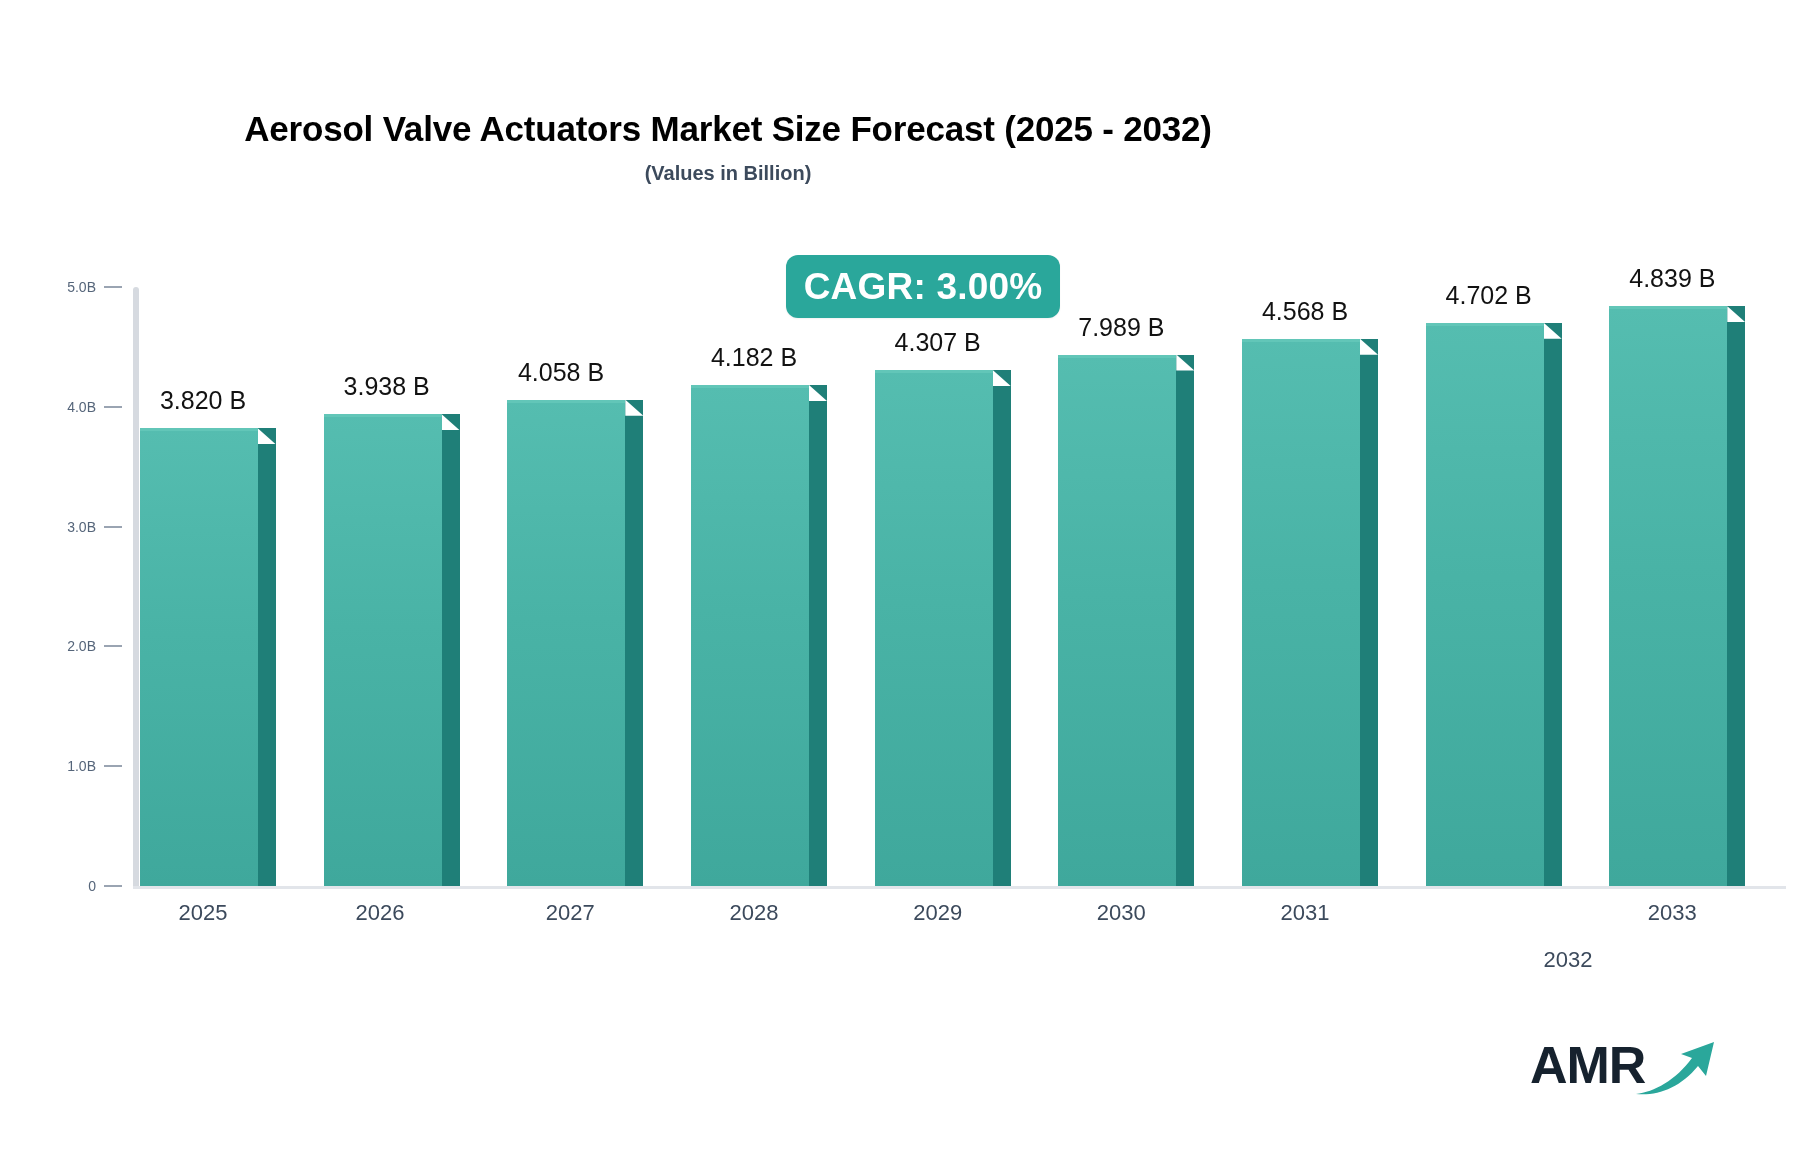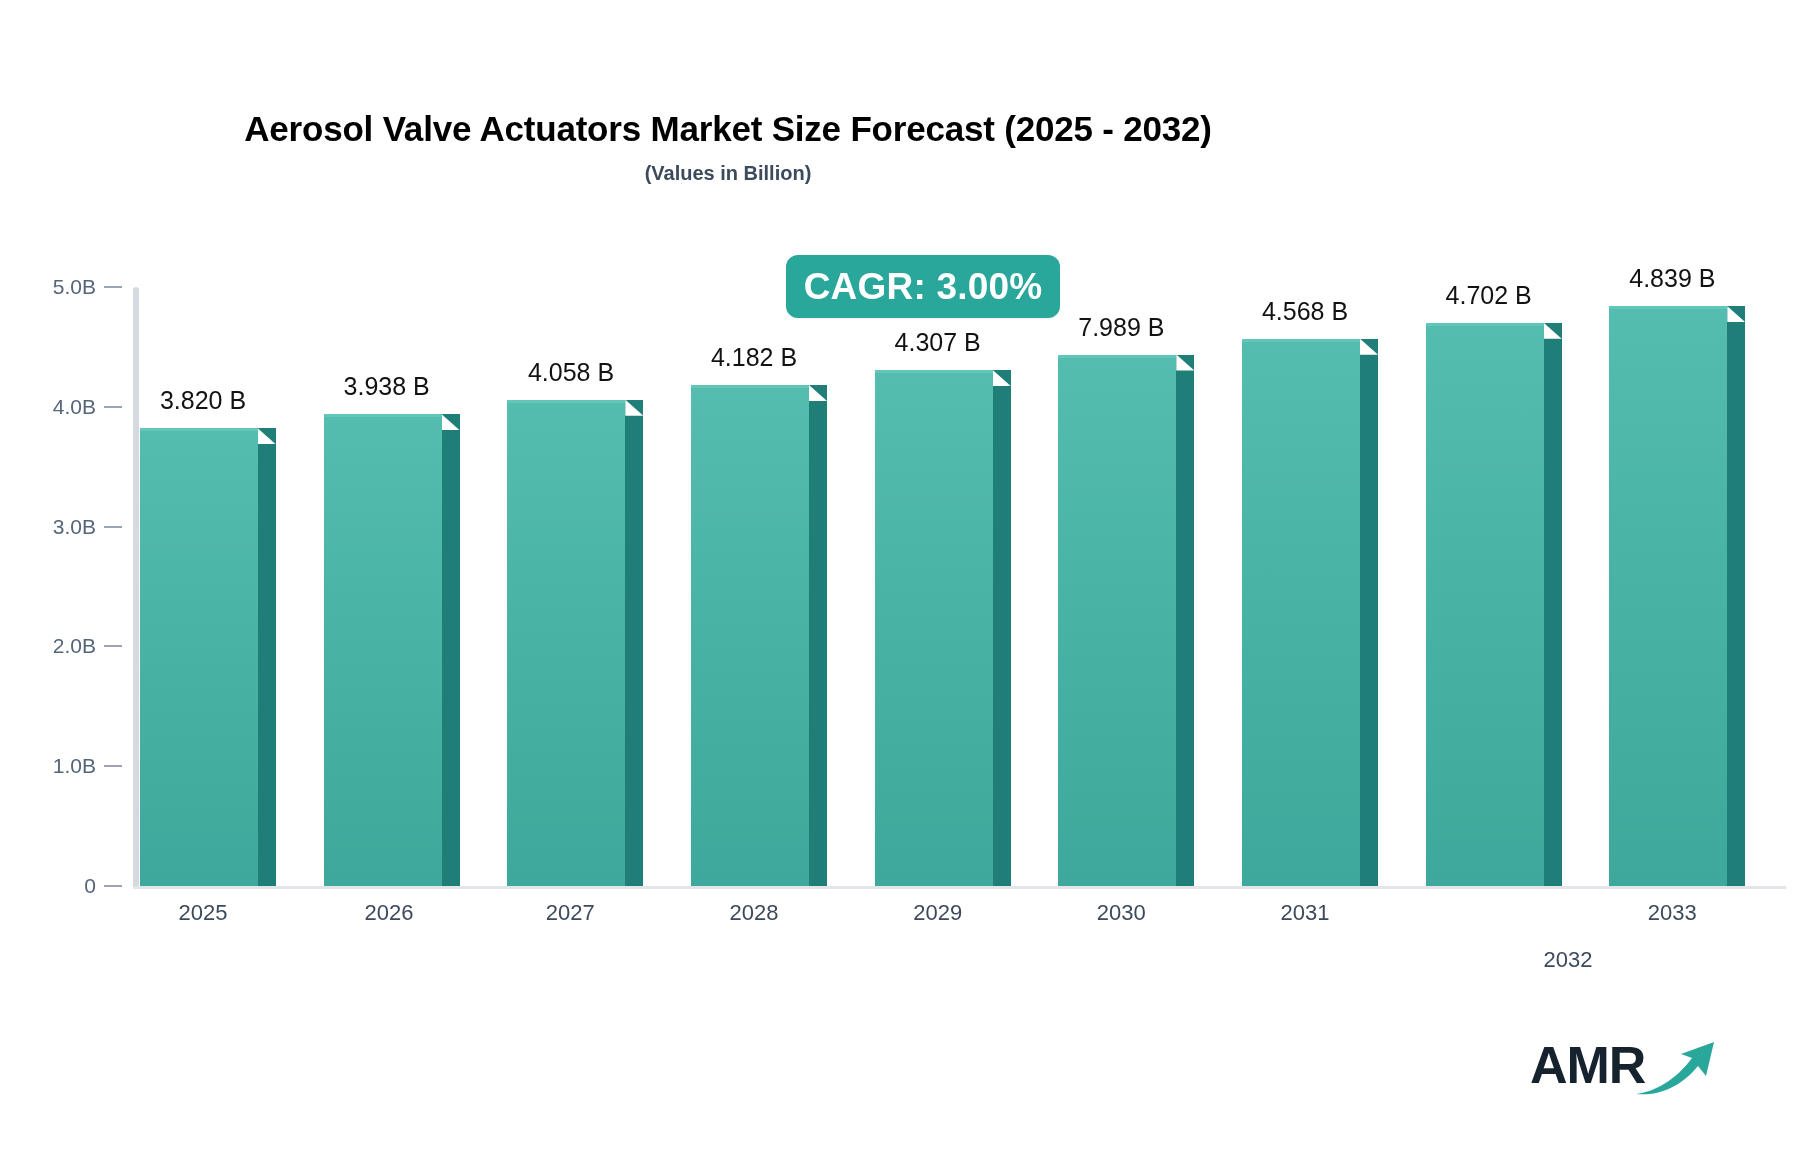--- a/index.html
+++ b/index.html
@@ -94,21 +94,21 @@
     top: 599px;
     width: 1653px;
     height: 3px;
     background: #e2e5ea;
   }
 
   
   .y-label {
     position: absolute;
     right: 0;
-    font-size: 21px;
+    font-size: 14px;
     color: #55657a;
     text-align: right;
     transform: translateY(-50%);
     white-space: nowrap;
   }
   .y-labels-col {
     position: absolute;
     left: 18px;
     top: 287px;
     width: 78px;
@@ -288,21 +288,21 @@
       </div>
       <div class="bar-value" style="left: 253.667px; top: 85.2276px;">3.938 B</div>
       <div class="bar-group" style="left: 374.333px; width: 136px; height: 486.148px;">
         <div class="bar-3d">
           <div class="bar-side"></div>
           <div class="bar-side-cap"></div>
           <div class="bar-front"></div>
           <div class="bar-top"></div>
         </div>
       </div>
-      <div class="bar-value" style="left: 438px; top: 70.8516px; text-align: right;">4.058 B</div>
+      <div class="bar-value" style="left: 428px; top: 70.8516px; text-align: right;">4.058 B</div>
       <div class="bar-group" style="left: 558px; width: 136px; height: 501.004px;">
         <div class="bar-3d">
           <div class="bar-side"></div>
           <div class="bar-side-cap"></div>
           <div class="bar-front"></div>
           <div class="bar-top"></div>
         </div>
       </div>
       <div class="bar-value" style="left: 621px; top: 55.9964px;">4.182 B</div>
       <div class="bar-group" style="left: 741.667px; width: 136px; height: 515.979px;">
@@ -347,21 +347,21 @@
           <div class="bar-side-cap"></div>
           <div class="bar-front"></div>
           <div class="bar-top"></div>
         </div>
       </div>
       <div class="bar-value" style="left: 1539.33px; top: -22.7122px;">4.839 B</div>
     </div>
 
   <div class="x-labels" id="x-labels">
       <div class="x-label" style="left: 70px;">2025</div>
-      <div class="x-label" style="left: 256px;">2026</div>
+      <div class="x-label" style="left: 247px;">2026</div>
       <div class="x-label" style="left: 437.333px;">2027</div>
       <div class="x-label" style="left: 621px;">2028</div>
       <div class="x-label" style="left: 804.667px;">2029</div>
       <div class="x-label" style="left: 988.333px;">2030</div>
       <div class="x-label" style="left: 1172px;">2031</div>
       <div class="x-label" style="left: 1435px; margin-top: 47px;">2032</div>
       <div class="x-label" style="left: 1539.33px;">2033</div>
     </div>
 
   <div class="logo">

